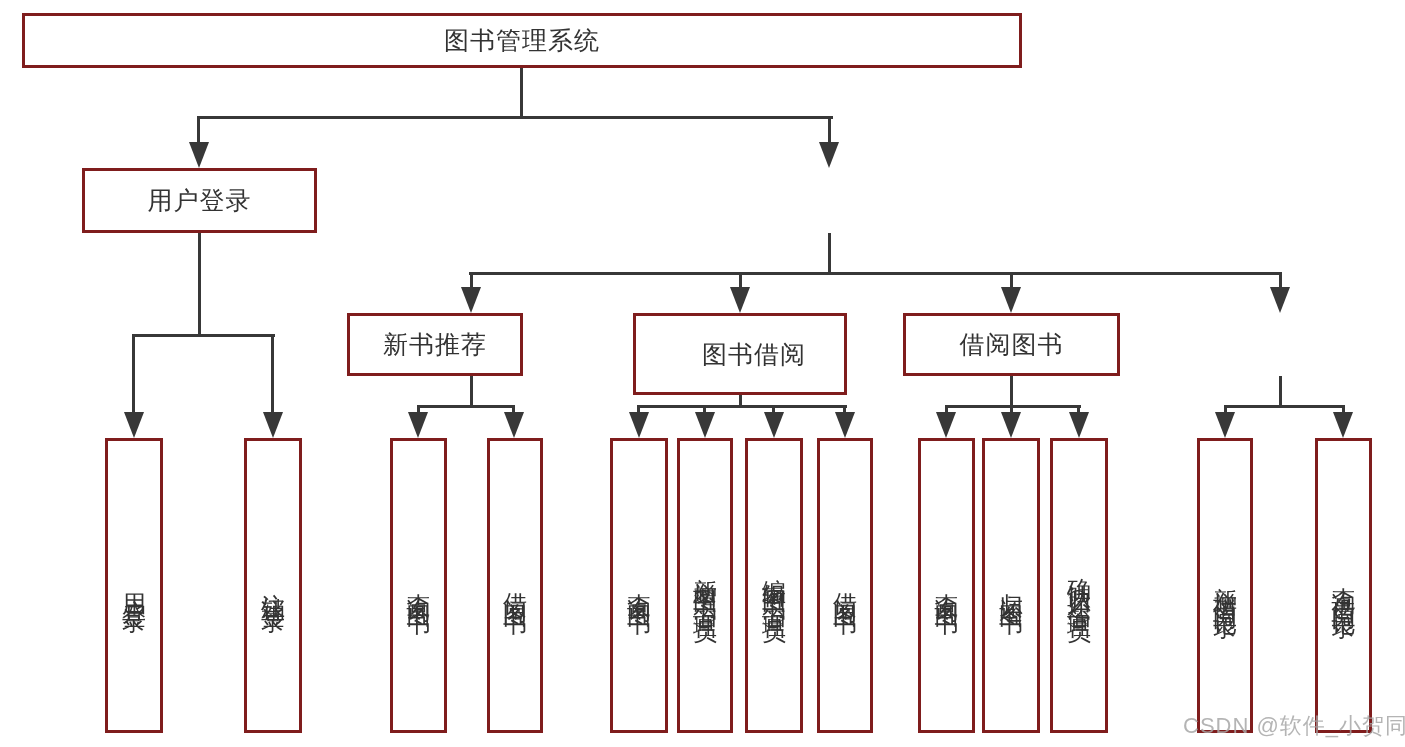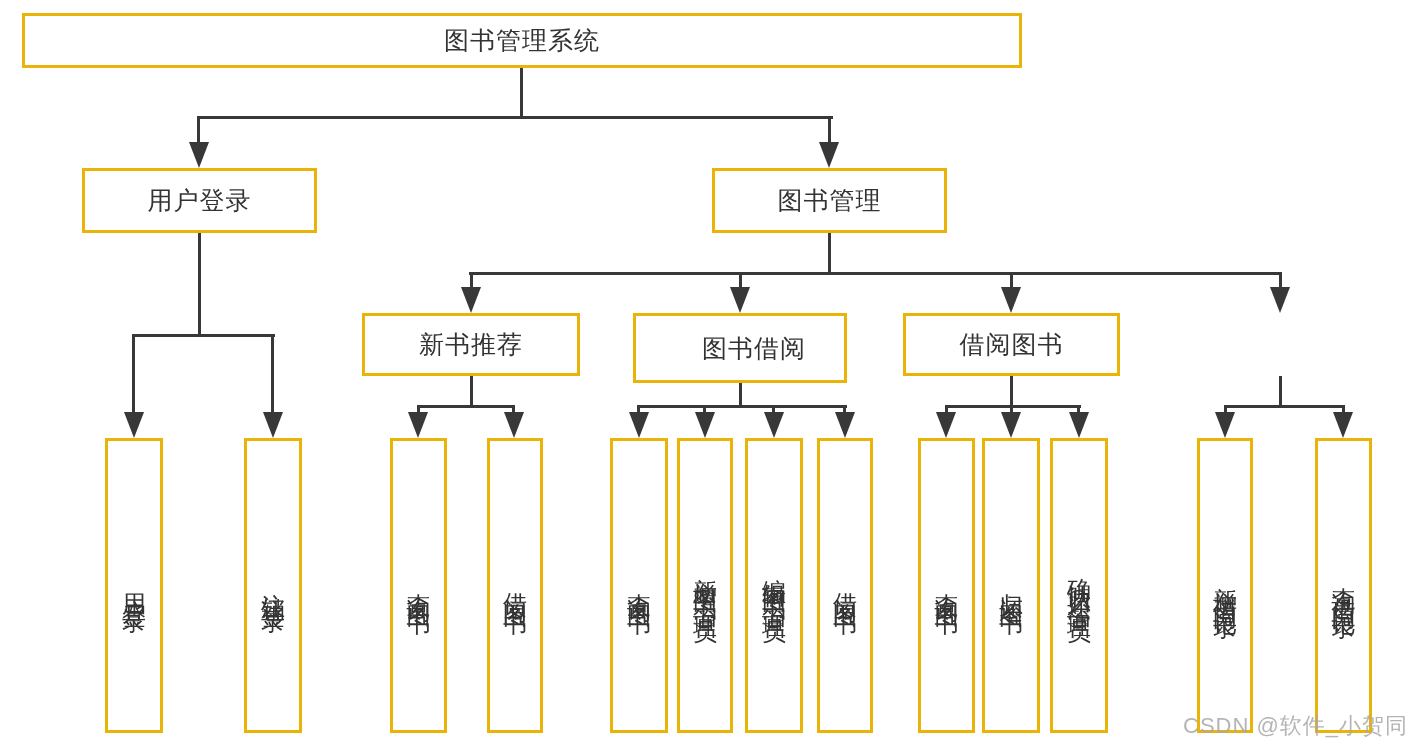--- a/index.html
+++ b/index.html
@@ -14,21 +14,21 @@
     position: relative;
     width: 1405px;
     height: 747px;
     background: #ffffff;
     overflow: hidden;
   }
 
   
   .box {
     position: absolute;
-    border: 3px solid #eab308;
+    border: 3px solid #7f1d1d;
     background: #ffffff;
     display: flex;
     align-items: center;
     justify-content: center;
     color: #333333;
     font-size: 25px;
     letter-spacing: 1px;
   }
 
   
@@ -135,29 +135,26 @@
   <div class="arrow" style="left:1333px; top:412px;"></div>
 
   <div class="box" style="left:22px; top:13px; width:1000px; height:55px;">
     <span>图书管理系统</span>
   </div>
 
   <div class="box" style="left:82px; top:168px; width:235px; height:65px;">
     <span>用户登录</span>
   </div>
 
-  <div class="box" style="left:712px; top:168px; width:235px; height:65px;">
-    <span>图书管理</span>
-  </div>
-
-  <div class="box" style="left:362px; top:313px; width:218px; height:63px;">
+
+  <div class="box" style="left:347px; top:313px; width:176px; height:63px;">
     <span>新书推荐</span>
   </div>
 
-  <div class="box" style="left:633px; top:313px; width:214px; height:70px;padding-left:28px;">
+  <div class="box" style="left:633px; top:313px; width:214px; height:82px;padding-left:28px;">
     <span>图书借阅</span>
   </div>
 
   <div class="box" style="left:903px; top:313px; width:217px; height:63px;">
     <span>借阅图书</span>
   </div>
 
 
   <div class="box vbox" style="left:105px; width:58px;">
     <span class="vtext">用户登录</span>

